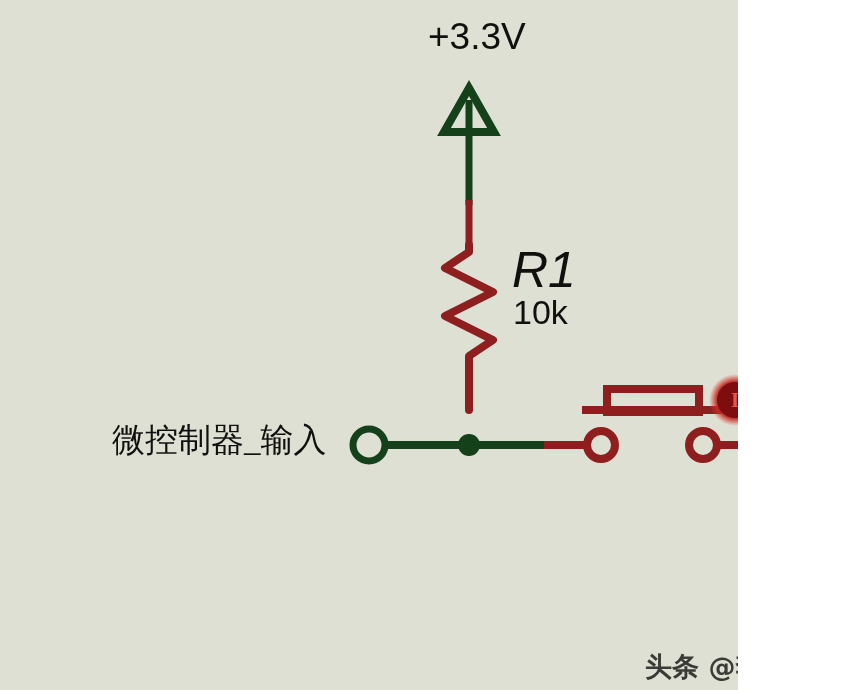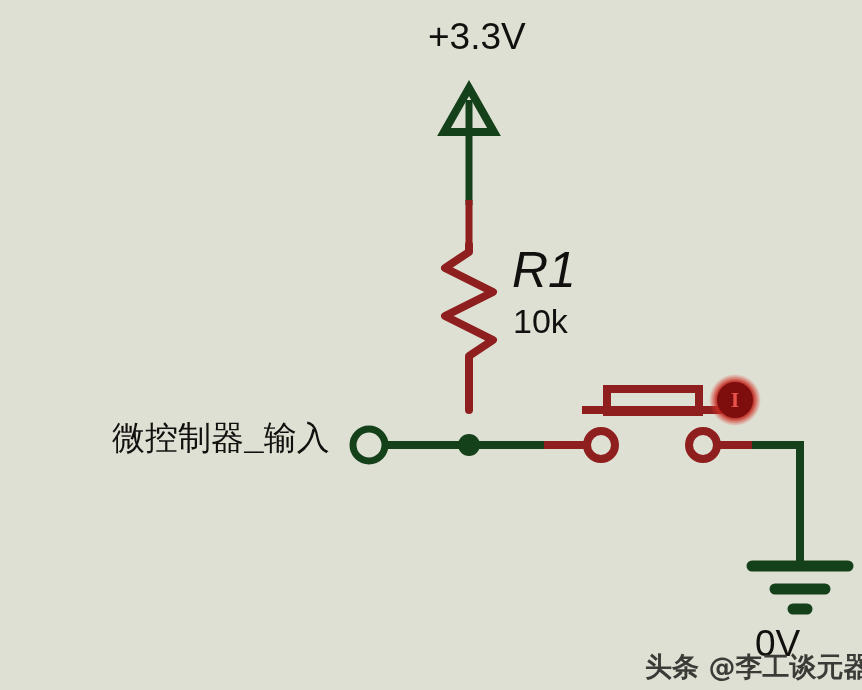--- a/index.html
+++ b/index.html
@@ -3,21 +3,21 @@
 <meta charset="utf-8">
 <title>Pull-up Resistor Circuit</title>
 <style>
   html, body {
     margin: 0;
     padding: 0;
     background: #ffffff;
   }
   #canvas {
     position: relative;
-    width: 862px;
+    width: 738px;
     height: 690px;
     background: #dfe0d4;
     overflow: hidden;
     font-family: "Liberation Sans", "DejaVu Sans", sans-serif;
   }
   #schematic-svg {
     position: absolute;
     left: 0;
     top: 0;
     width: 862px;
@@ -37,28 +37,28 @@
     letter-spacing: 0px;
   }
   #resistor-name-label {
     left: 512px;
     top: 245px;
     font-size: 50px;
     font-style: italic;
   }
   #resistor-value-label {
     left: 513px;
-    top: 304px;
+    top: 295px;
     font-size: 34px;
   }
   #mcu-input-label {
     left: 112px;
     top: 424px;
     font-size: 33px;
-    font-family: Liberation Mono, monospace;
+    font-family: Liberation Serif, serif;
   }
   #ground-label {
     left: 755px;
     top: 625px;
     font-size: 37px;
   }
   #watermark {
     position: absolute;
     left: 645px;
     top: 649px;

